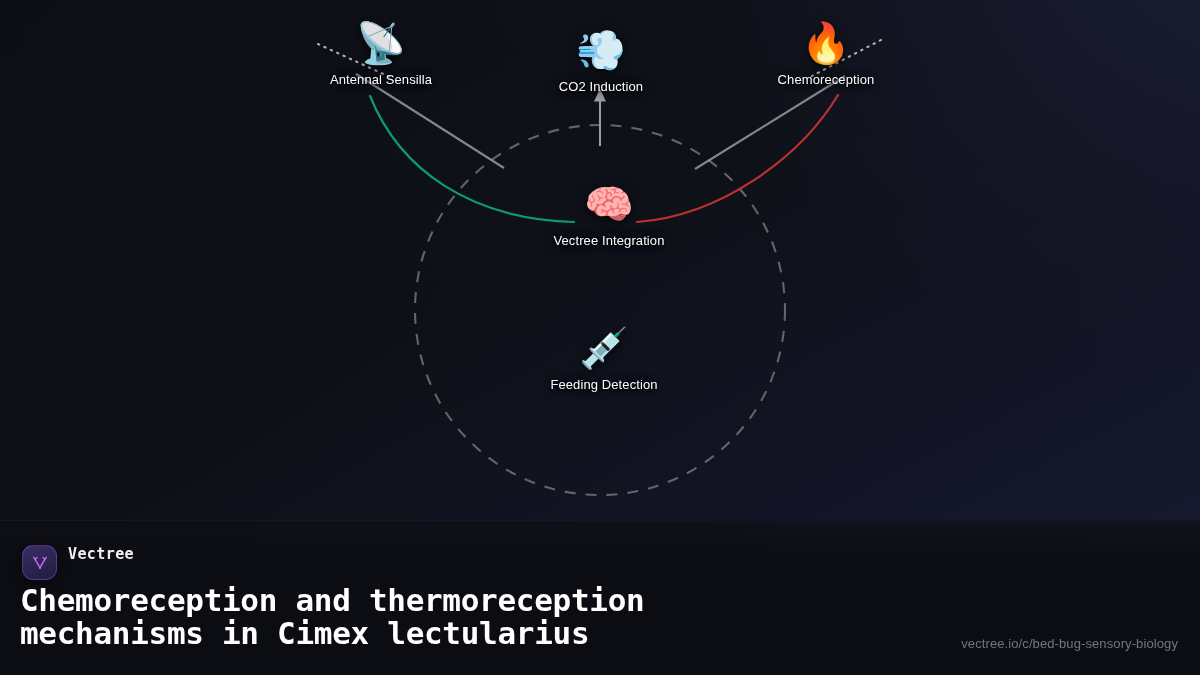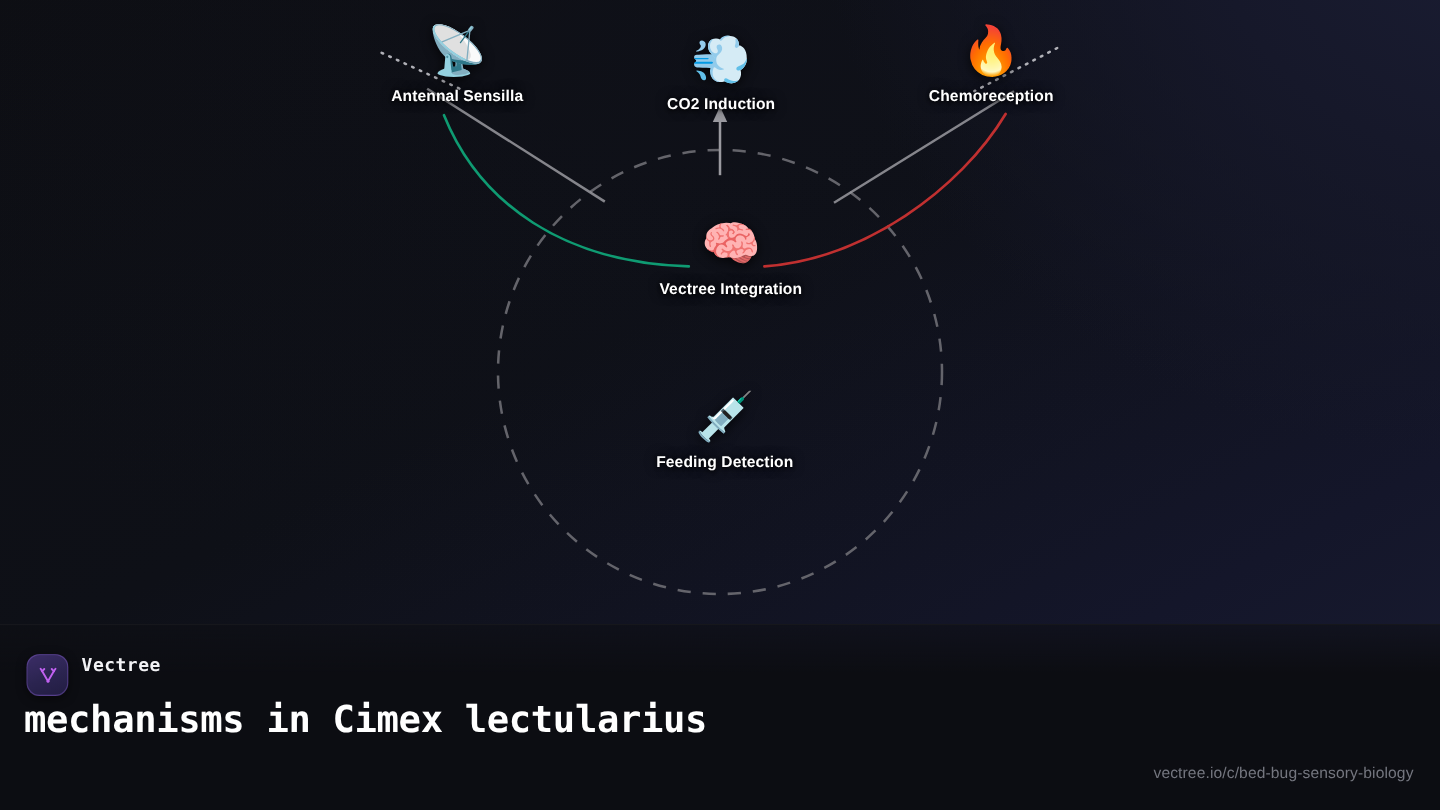--- a/index.html
+++ b/index.html
@@ -31,21 +31,21 @@
     user-select:none;
   }
   .node-emoji {
     font-size:40px; line-height:1;
     text-align:center;
     filter:drop-shadow(0 2px 5px rgba(0,0,0,.75));
   }
   .node-label {
     margin-top:9px;
     font-size:13px;
-    font-weight:bold;
+    font-weight:normal;
     color:#ffffff;
     letter-spacing:.1px;
     white-space:nowrap;
     text-shadow:0 1px 3px rgba(0,0,0,.95), 0 0 10px rgba(0,0,0,.85);
   }
 
   
   #footer {
     position:absolute; left:0; bottom:0; width:1200px; height:155px;
     background:linear-gradient(180deg, rgba(13,14,19,.55) 0%, #0c0d12 26%, #0c0d12 100%);
@@ -146,17 +146,18 @@
           <path d="M17.8 7.6 L19.5 5.2"></path>
           <path d="M17.8 7.6 L15.7 5.4"></path>
         </g>
         <circle cx="12" cy="17.6" r="1.5" fill="#c061f0"></circle>
       </svg>
     </div>
     <div id="brand-name">Vectree</div>
   </div>
 
   <div id="headline">
+    <span class="l1">Chemoreception and thermoreception</span>
     <span class="l2">mechanisms in Cimex lectularius</span>
   </div>
 
   <div id="url">vectree.io/c/bed-bug-sensory-biology</div>
 </div>
 
 </body></html>

